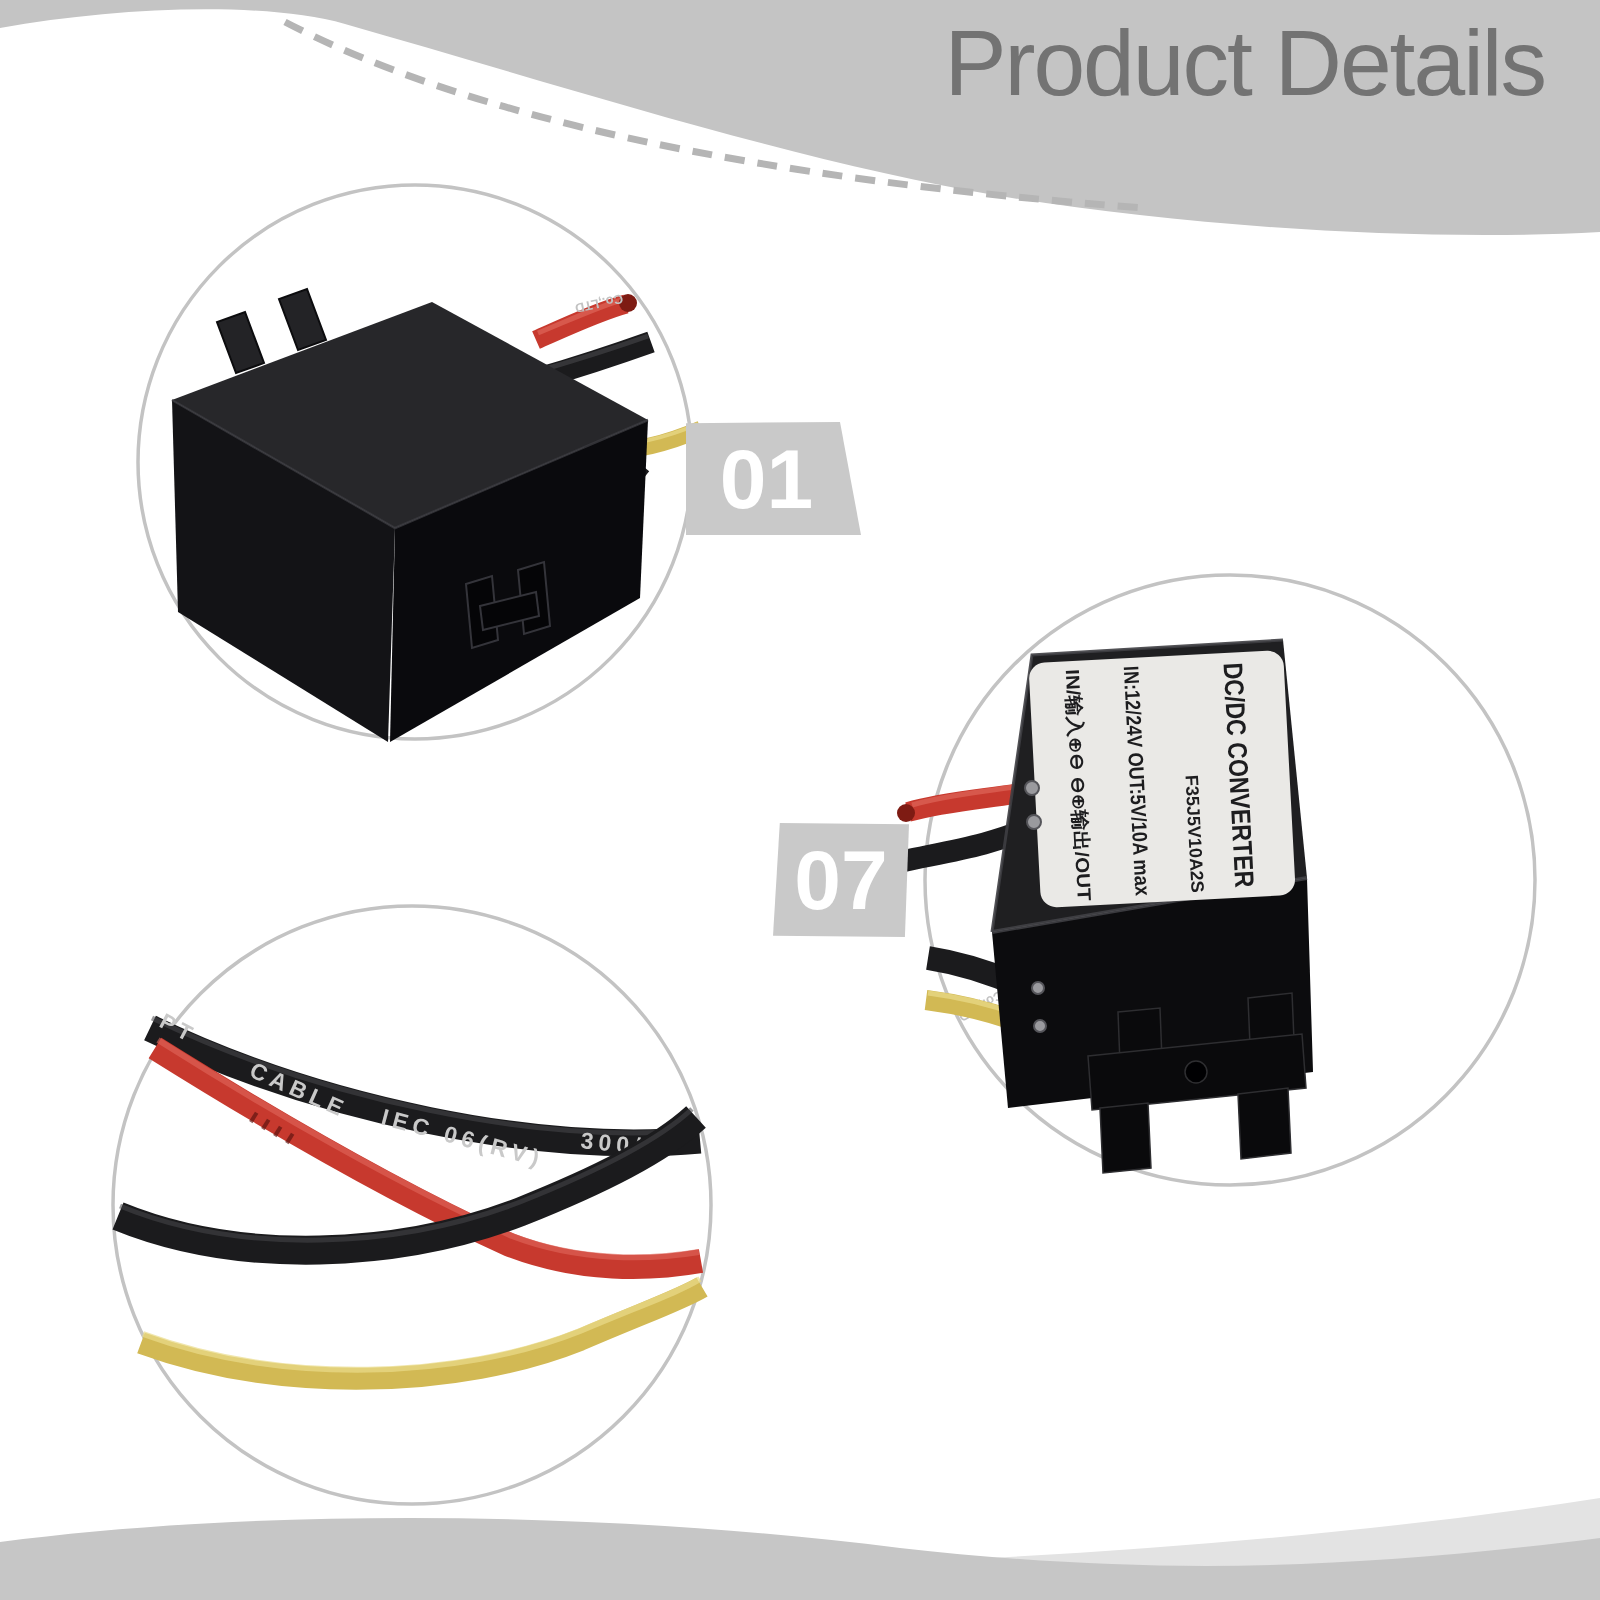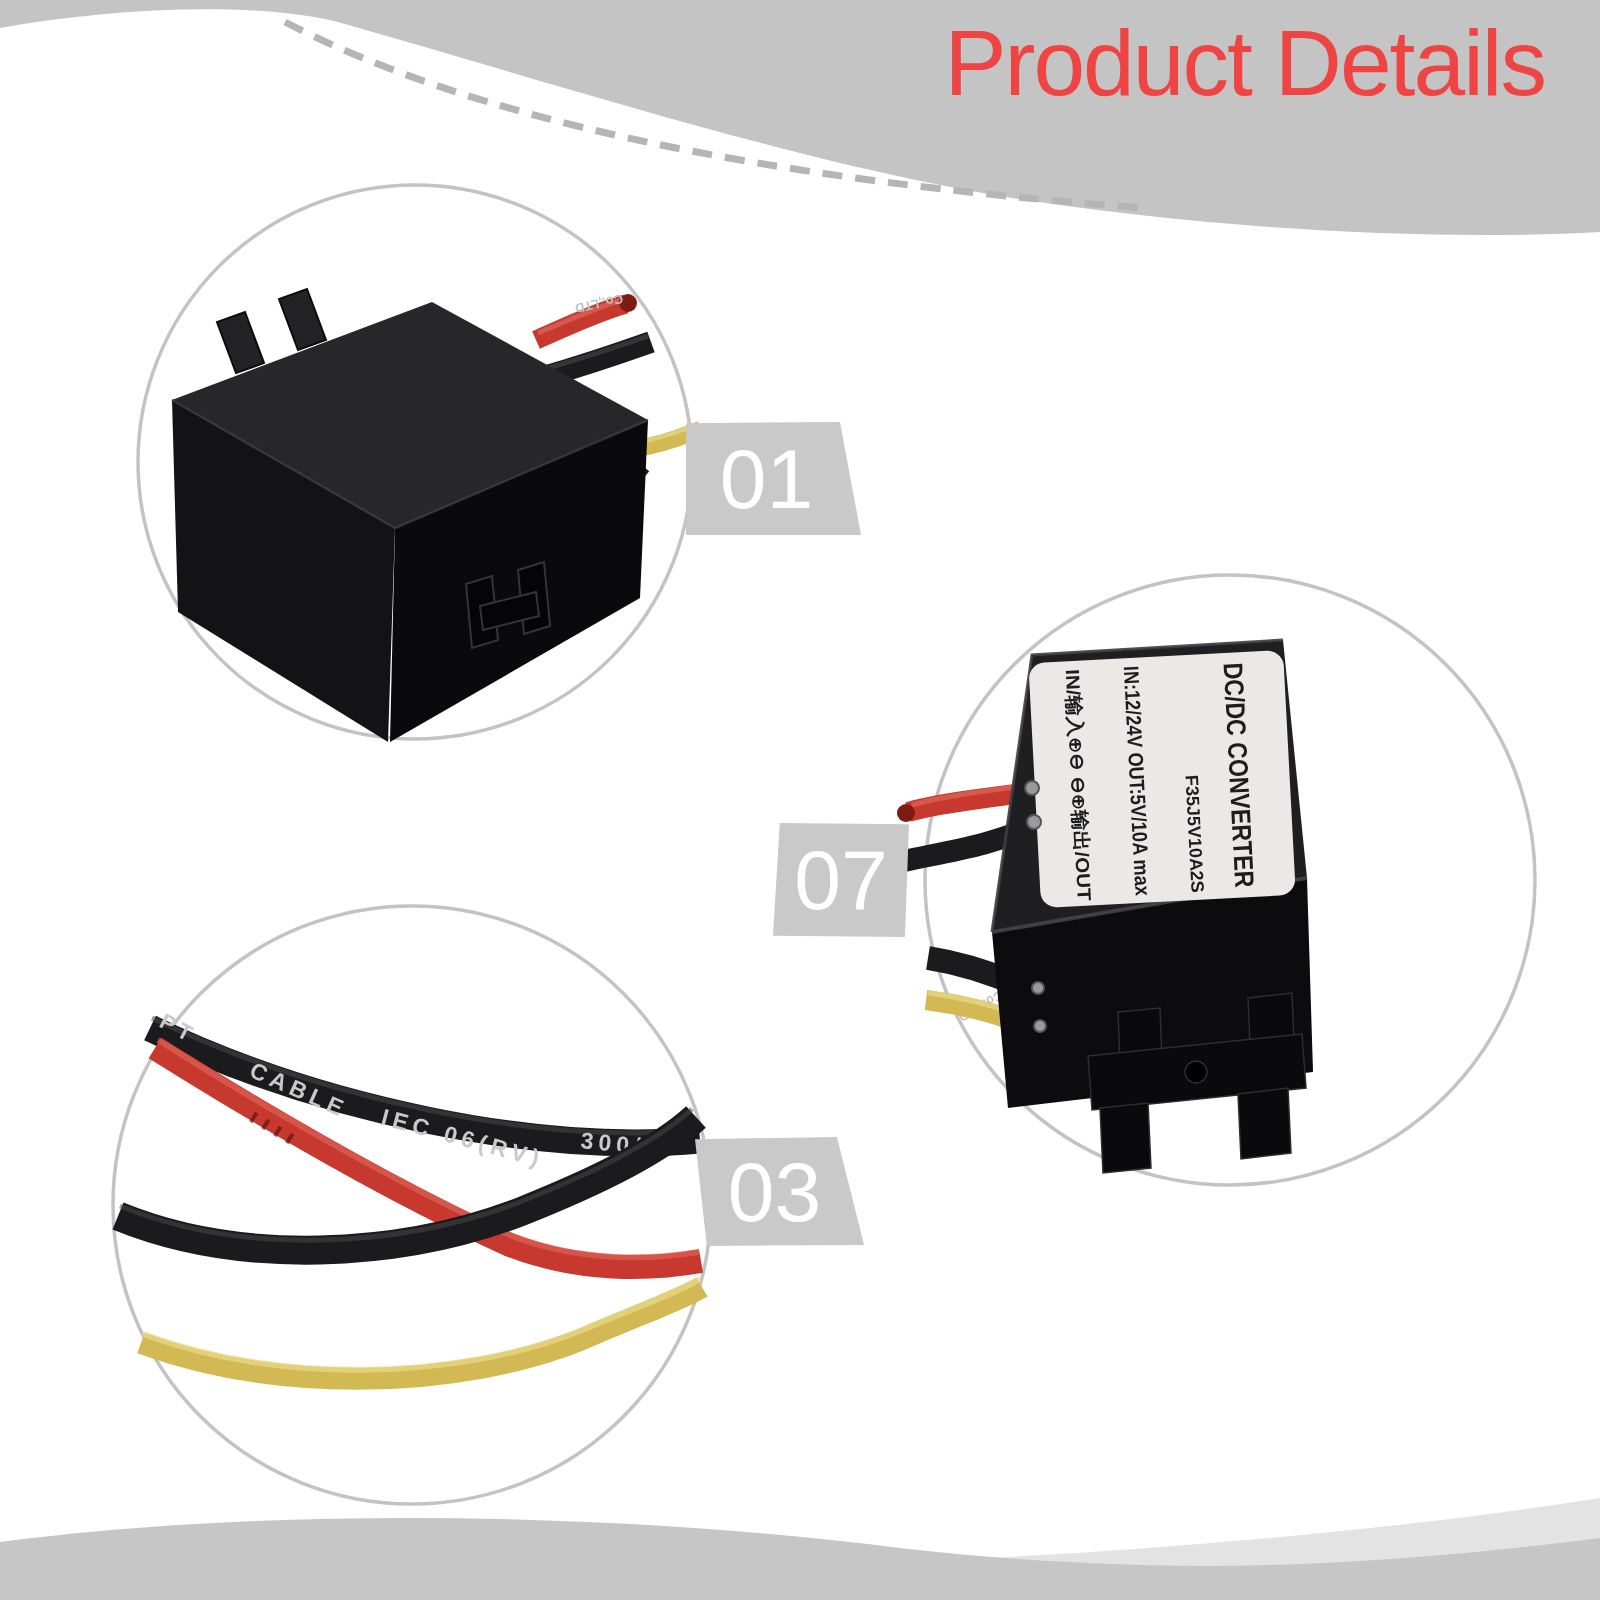--- a/index.html
+++ b/index.html
@@ -1,24 +1,24 @@
 <!DOCTYPE html>
 <html><head>
 <meta charset="utf-8">
 <style>
   html,body{margin:0;padding:0;background:#ffffff;}
   .stage{position:relative;width:1600px;height:1600px;overflow:hidden;background:#ffffff;
          font-family:"Liberation Sans",sans-serif;}
   .scene{position:absolute;left:0;top:0;width:1600px;height:1600px;z-index:1;}
-  .page-title{position:absolute;top:12px;right:55px;z-index:2;color:#ef4444;
+  .page-title{position:absolute;top:12px;right:55px;z-index:2;color:#737373;
               font-size:93px;font-weight:400;letter-spacing:-2px;line-height:1.1;
               font-family:"Liberation Sans",sans-serif;white-space:nowrap;}
   .badge{position:absolute;z-index:3;background:#c9c9c9;display:flex;
          align-items:center;justify-content:center;color:#ffffff;
-         font-size:84px;font-weight:400;line-height:1;}
+         font-size:84px;font-weight:700;line-height:1;}
   .badge-1{left:686px;top:422px;width:175px;height:113px;
            clip-path:polygon(0% 1%, 88% 0%, 100% 100%, 0% 100%);padding-right:14px;box-sizing:border-box;}
   .badge-2{left:773px;top:823px;width:136px;height:114px;
            clip-path:polygon(5% 0%, 100% 1%, 97% 100%, 0% 99%);}
   .badge-3{left:695px;top:1137px;width:169px;height:109px;
            clip-path:polygon(0% 2%, 84% 0%, 100% 99%, 7% 100%);padding-right:10px;box-sizing:border-box;}
   svg text{font-family:"Liberation Sans",sans-serif;}
   .lbl-bold{font-weight:bold;fill:#1d1d1f;}
   .cable-txt{font-weight:bold;fill:#c9c9c9;letter-spacing:5px;}
   .wire-print{fill:#c2c2c2;font-weight:bold;}
@@ -139,17 +139,14 @@
   </svg>
 
   <div class="page-title">Product Details</div>
 
   <div class="badge badge-1">
     <span>01</span>
   </div>
   <div class="badge badge-2">
     <span>07</span>
   </div>
-  <div class="badge badge-3">
-    <span>03</span>
-  </div>
 
 </div>
 
 </body></html>

